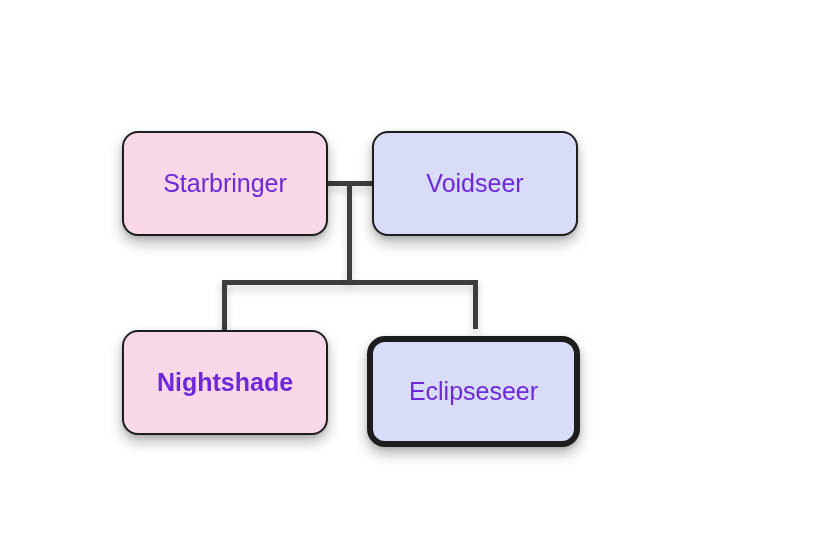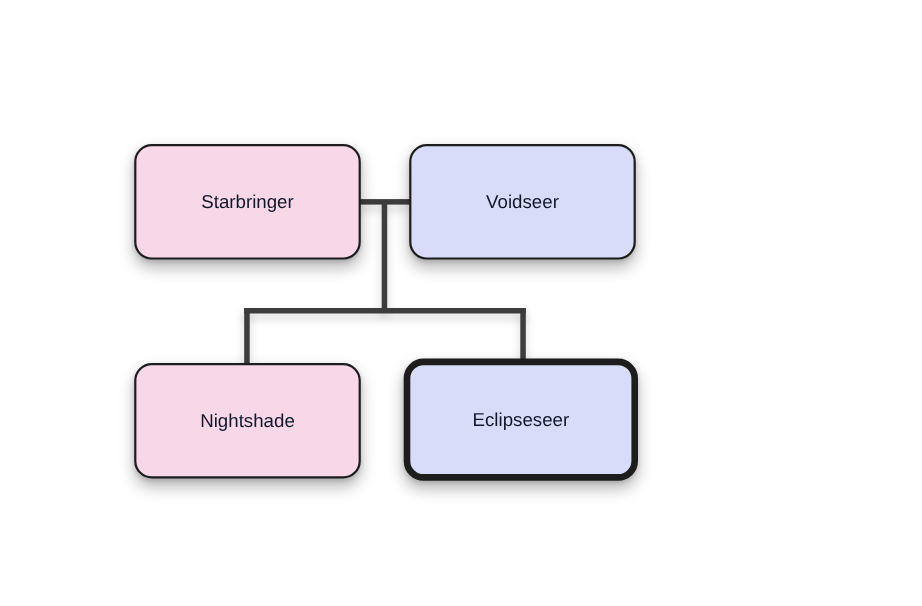--- a/index.html
+++ b/index.html
@@ -39,31 +39,31 @@
   }
   .node.fill-pink { background: #f8d8e8; }
   .node.fill-lavender { background: #d8dcf8; }
   .node.thick-border {
     border-width: 6px;
     border-radius: 18px;
     width: 213px;
     height: 111px;
   }
   .node .label {
-    font-size: 17px;
-    color: #0f172a;
+    font-size: 25px;
+    color: #6d28d9;
     white-space: nowrap;
   }
-  .node .label.bold { font-weight: normal; }
+  .node .label.bold { font-weight: bold; }
 
   
   #node-starbringer { left: 122px; top: 131px; }
   #node-voidseer    { left: 372px; top: 131px; justify-content: center; }
   #node-nightshade  { left: 122px; top: 330px; }
-  #node-eclipseseer { left: 367px; top: 326px; }
+  #node-eclipseseer { left: 367px; top: 336px; }
 
   #edge-partnership   { left: 326px; top: 181px; width: 48px;  height: 5px; }
   #edge-couple-descent{ left: 347px; top: 183px; width: 5px;   height: 99px; }
   #edge-sibling-bar   { left: 222px; top: 280px; width: 256px; height: 5px; }
   #edge-child-left    { left: 222px; top: 280px; width: 5px;   height: 52px; }
   #edge-child-right   { left: 473px; top: 280px; width: 5px;   height: 49px; }
 </style>
 </head>
 <body>
 

